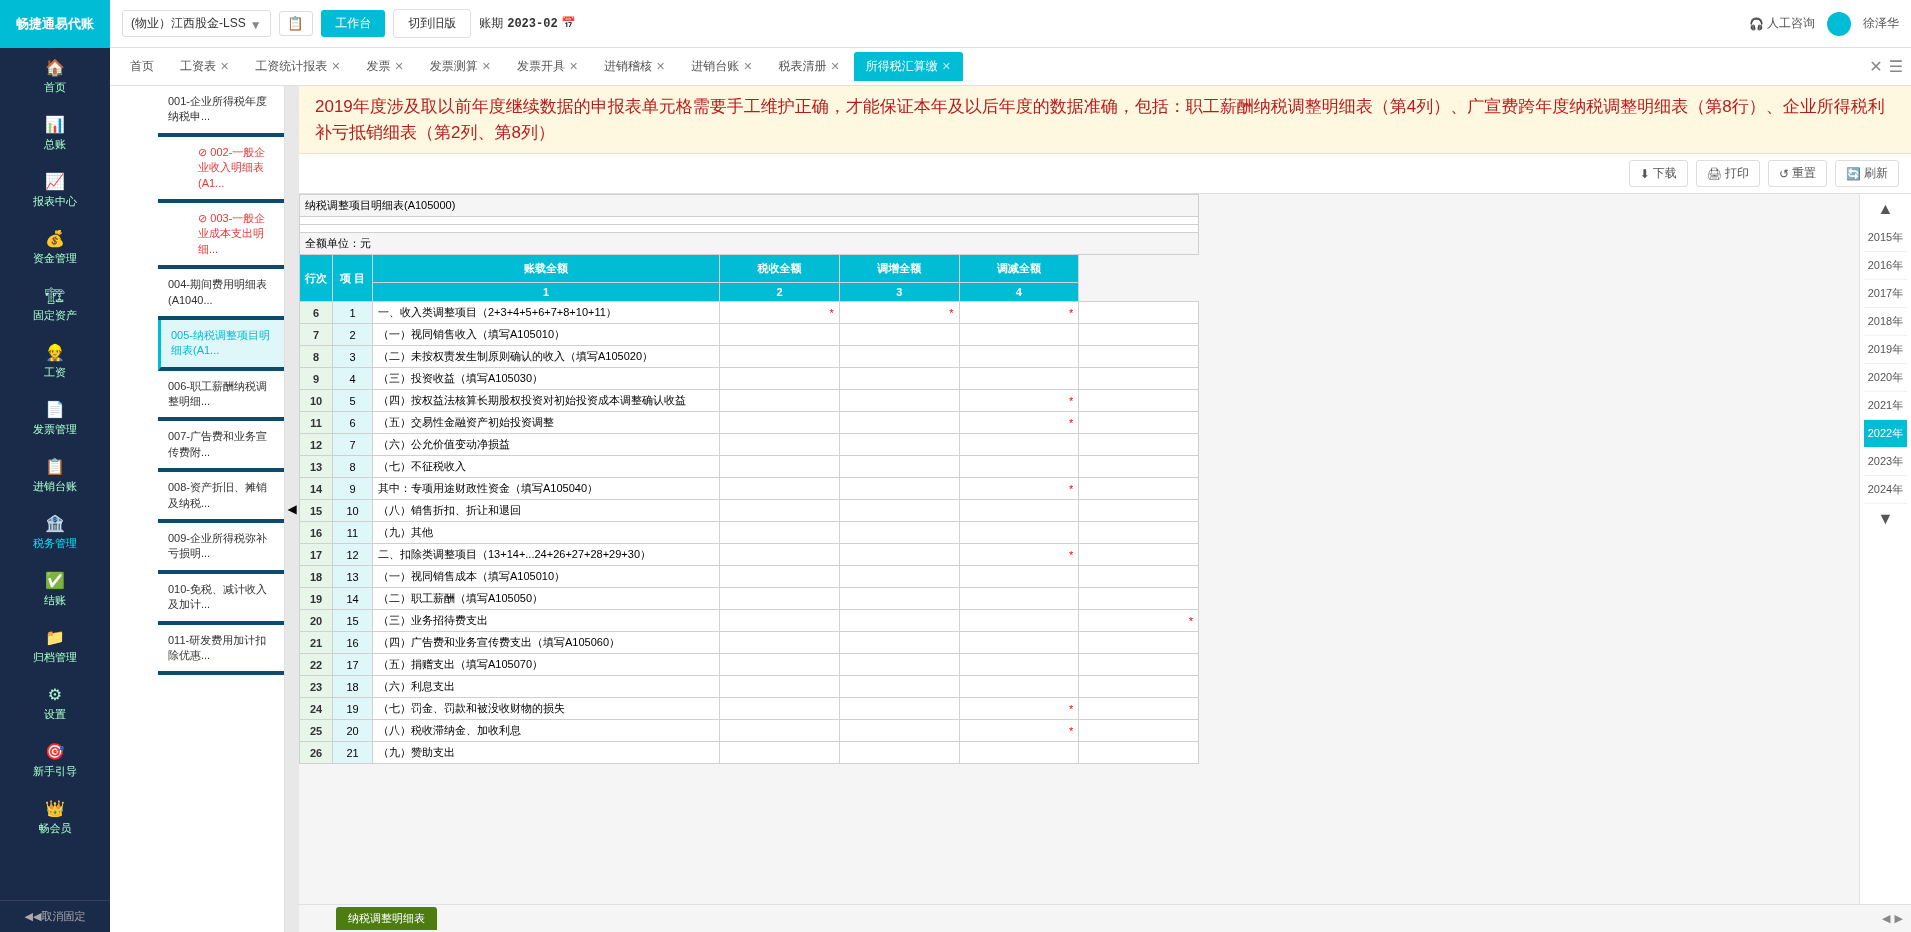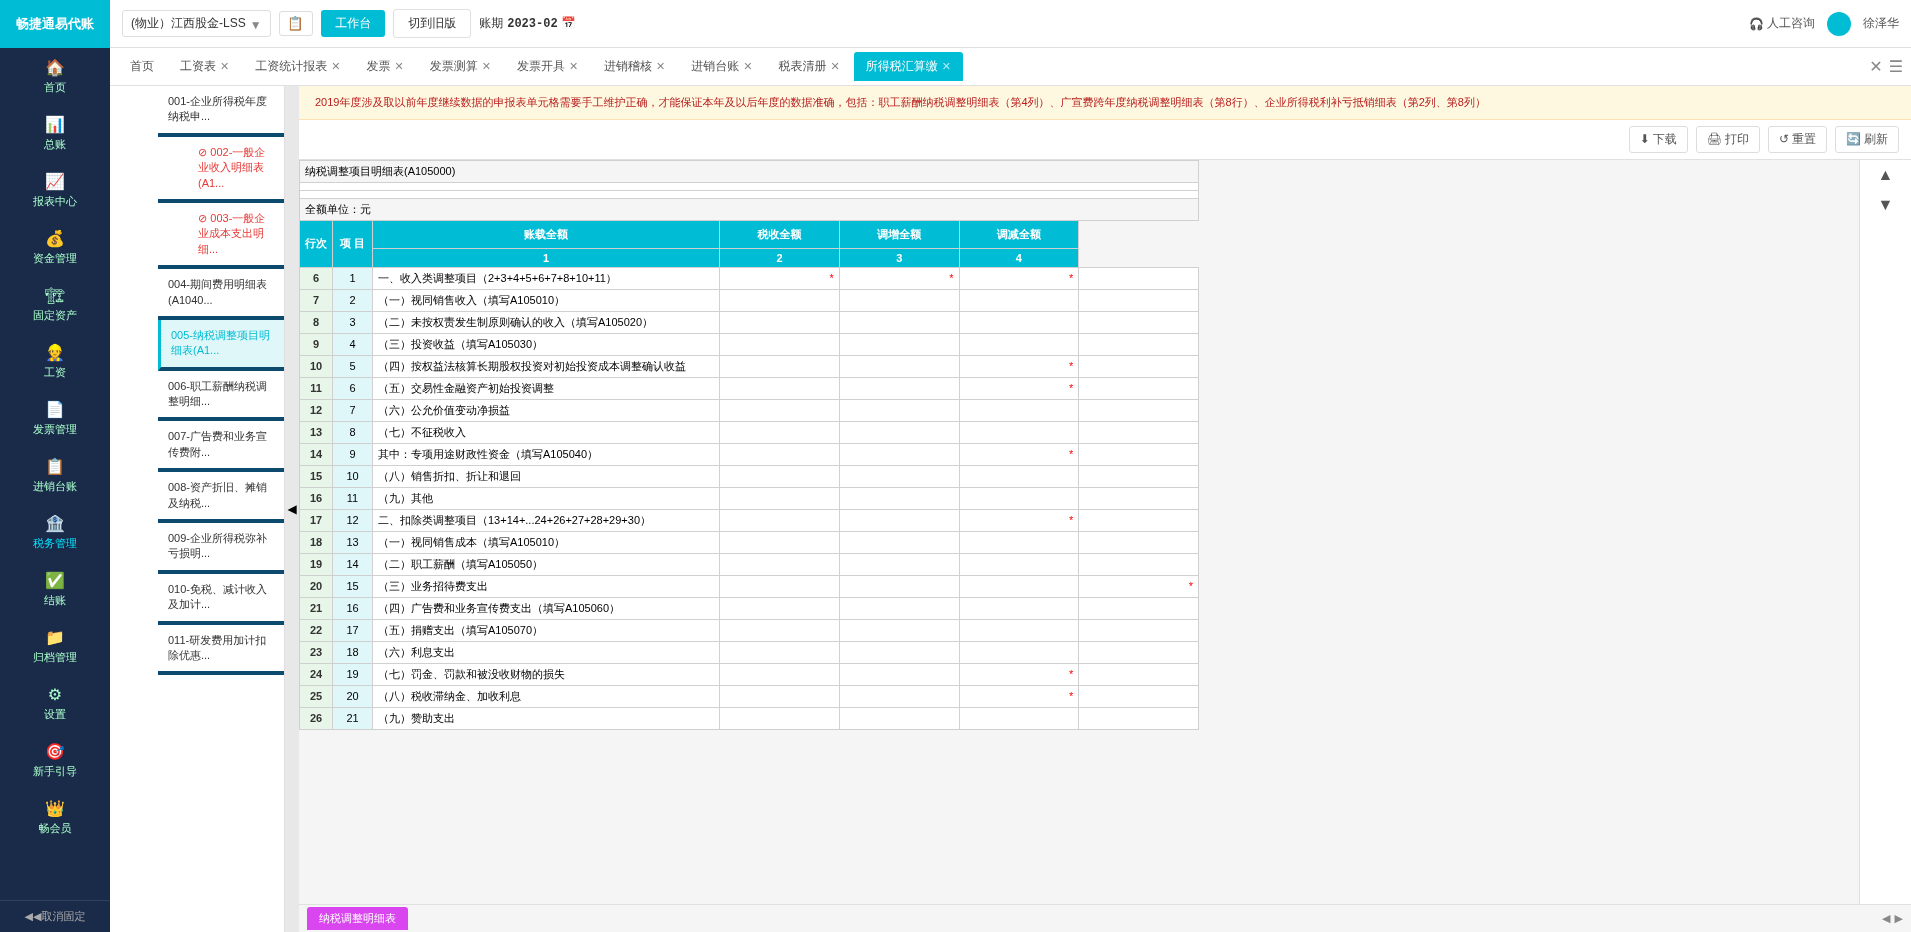--- a/index.html
+++ b/index.html
@@ -38,21 +38,21 @@
 
     
     .left-panel { width: 175px; background: #fff; border-right: 1px solid #e0e0e0; display: flex; flex-direction: column; flex-shrink: 0; overflow-y: auto; }
     .left-panel-item { padding: 8px 10px; font-size: 11px; color: #333; cursor: pointer; border-bottom: 4px solid #0c4a6e; line-height: 1.4; margin-left: 48px; }
     .left-panel-item.active { background: #e0f7fa; color: #00bcd4; border-left: 3px solid #00bcd4; }
     .left-panel-item.error { color: #e53935; padding-left: 40px; }
     .left-panel-collapse { width: 14px; background: #e8e8e8; cursor: pointer; display: flex; align-items: center; justify-content: center; flex-shrink: 0; }
 
     
     .main-content { flex: 1; display: flex; flex-direction: column; overflow: hidden; background: #f5f5f5; }
-    .alert-bar { background: #fff8e1; padding: 8px 16px; font-size: 11px; color: #b71c1c; line-height: 1.5; border-bottom: 1px solid #ffe0b2; }
+    .alert-bar { background: #fff8e1; padding: 8px 16px; font-size: 17px; color: #b71c1c; line-height: 1.5; border-bottom: 1px solid #ffe0b2; }
 
     .toolbar { background: #fff; padding: 6px 12px; display: flex; justify-content: flex-end; gap: 8px; align-items: center; border-bottom: 1px solid #e0e0e0; flex-shrink: 0; }
     .toolbar-btn { display: flex; align-items: center; gap: 3px; padding: 4px 10px; border: 1px solid #ddd; background: #fff; border-radius: 3px; cursor: pointer; font-size: 12px; color: #555; }
 
     
     .sheet-area { flex: 1; display: flex; overflow: hidden; position: relative; gap: 27px; }
     .sheet-main { flex: 1; overflow: auto; }
 
     
     .year-panel { width: 52px; background: #fff; border-left: 1px solid #e0e0e0; display: flex; flex-direction: column; align-items: center; overflow: hidden; flex-shrink: 0; }
@@ -67,21 +67,21 @@
     .sheet-table .col-hx { background: #e0f7fa; text-align: center; width: 40px; }
     .sheet-table .col-item { background: #fff; min-width: 280px; }
     .sheet-table .col-data { background: #fff; min-width: 110px; text-align: right; }
     .sheet-table .header-row th { background: #00bcd4; color: #fff; text-align: center; height: 28px; }
     .sheet-table .sub-header-row th { background: #00bcd4; color: #fff; text-align: center; }
     .asterisk { color: red; }
 
     
     .bottom-tabbar { height: 28px; background: #f5f5f5; border-top: 1px solid #e0e0e0; display: flex; align-items: center; padding: 0 8px; gap: 8px; flex-shrink: 0; }
     .bottom-tab { padding: 4px 12px; background: #e0e0e0; border-radius: 3px 3px 0 0; font-size: 11px; cursor: pointer; color: #333; }
-    .bottom-tab.active { background: #d946ef; color: #fff; }
+    .bottom-tab.active { background: #4d7c0f; color: #fff; margin-left: 29px; }
     .scroll-hint { margin-left: auto; display: flex; align-items: center; gap: 4px; font-size: 11px; color: #888; }
   </style>
 </head>
 <body>
 
 <div class="sidebar">
   <div class="sidebar-logo">畅捷通易代账</div>
   <div id="sidebar-items-container">
       <div class="sidebar-item">
         <span class="icon">🏠</span>
@@ -476,20 +476,32 @@
     <td class="col-data"></td>
     <td class="col-data"></td>
     <td class="col-data"></td>
   </tr>
               </tbody>
           </table>
         </div>
 
         <div class="year-panel">
           <div class="year-nav">▲</div>
+          <div id="year-items-container">
+              <div class="year-item">2015年</div>
+              <div class="year-item">2016年</div>
+              <div class="year-item">2017年</div>
+              <div class="year-item">2018年</div>
+              <div class="year-item">2019年</div>
+              <div class="year-item">2020年</div>
+              <div class="year-item">2021年</div>
+              <div class="year-item active">2022年</div>
+              <div class="year-item">2023年</div>
+              <div class="year-item">2024年</div>
+            </div>
           <div class="year-nav">▼</div>
         </div>
       </div>
 
       <div class="bottom-tabbar">
         <div class="bottom-tab active">纳税调整明细表</div>
         <div class="scroll-hint">
           <span style="cursor:pointer;">◀</span>
           <span style="cursor:pointer;">▶</span>
         </div>

